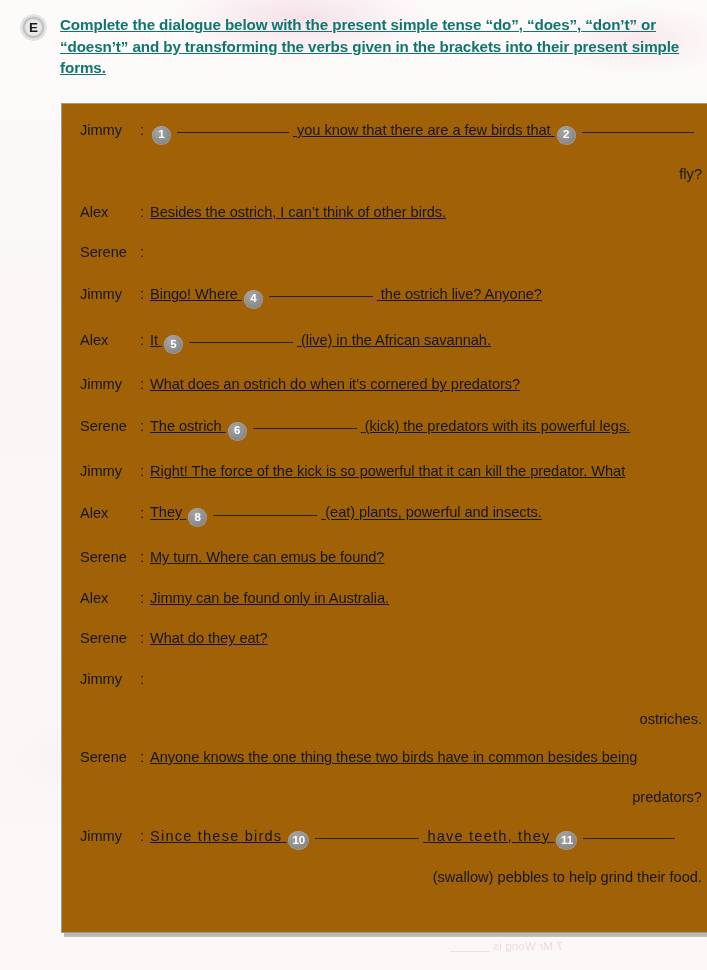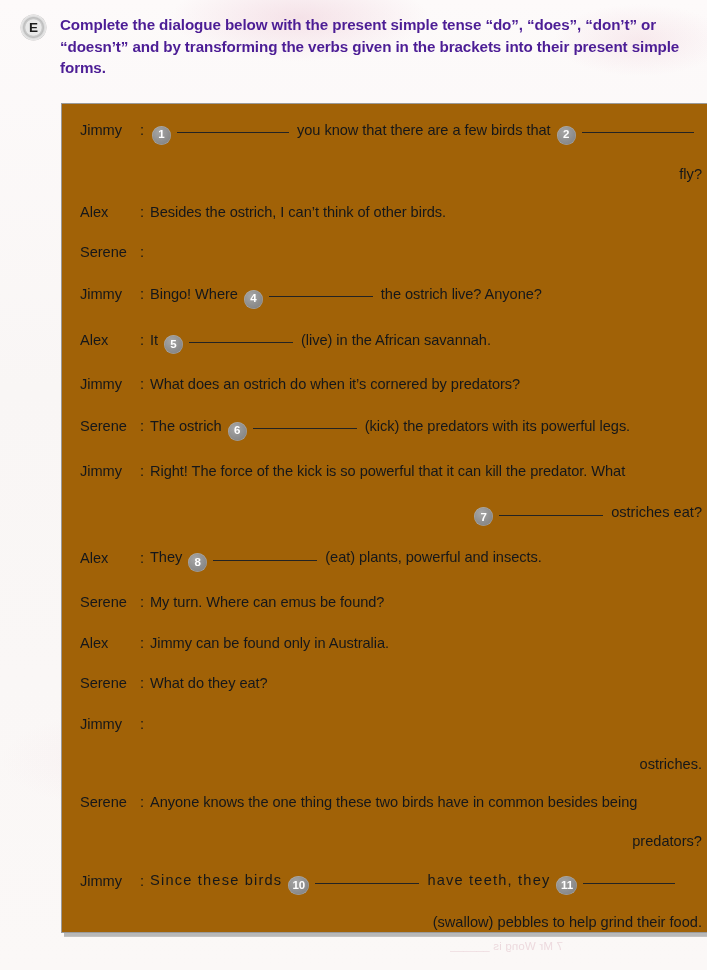--- a/index.html
+++ b/index.html
@@ -76,22 +76,23 @@
     color: #1b1b1b;
     margin-top: 1px;
     margin-left: 7px;
   }
   .instruction-text {
     margin-left: 14px;
     font-size: 15.2px;
     font-weight: bold;
     line-height: 1.42;
     letter-spacing: -0.1px;
-    color: #4c1d95;
+    color: #0f766e;
     max-width: 640px;
+    text-decoration: underline;
   }
 
   
   .dialogue-box {
     position: absolute;
     left: 22px;
     top: 103px;
     width: 658px;
     height: 830px;
     box-sizing: border-box;
@@ -126,20 +127,21 @@
     font-size: 14.6px;
     color: #15171a;
   }
   .colon {
     flex: 0 0 auto;
     width: 10px;
   }
   .utterance {
     flex: 1 1 auto;
     display: block;
+    text-decoration: underline;
   }
   .cont {
     padding-left: 70px;
     margin-bottom: 21px;
     font-size: 14.6px;
     color: #15171a;
     text-align: right;
   }
 
   
@@ -271,24 +273,20 @@
         <span class="num">6</span><span class="blank b-md"></span>
         <span>(kick) the predators with its powerful legs.</span>
       </span>
     </div>
 
     <div class="line">
       <span class="speaker">Jimmy</span>
       <span class="colon">:</span>
       <span class="utterance justified">Right! The force of the kick is so powerful that it can kill the predator. What</span>
     </div>
-    <div class="cont">
-      <span class="num">7</span><span class="blank b-md"></span>
-      <span>ostriches eat?</span>
-    </div>
 
     <div class="line">
       <span class="speaker">Alex</span>
       <span class="colon">:</span>
       <span class="utterance nowrapline">
         <span>They</span>
         <span class="num">8</span><span class="blank b-md"></span>
         <span>(eat) plants, powerful and insects.</span>
       </span>
     </div>

